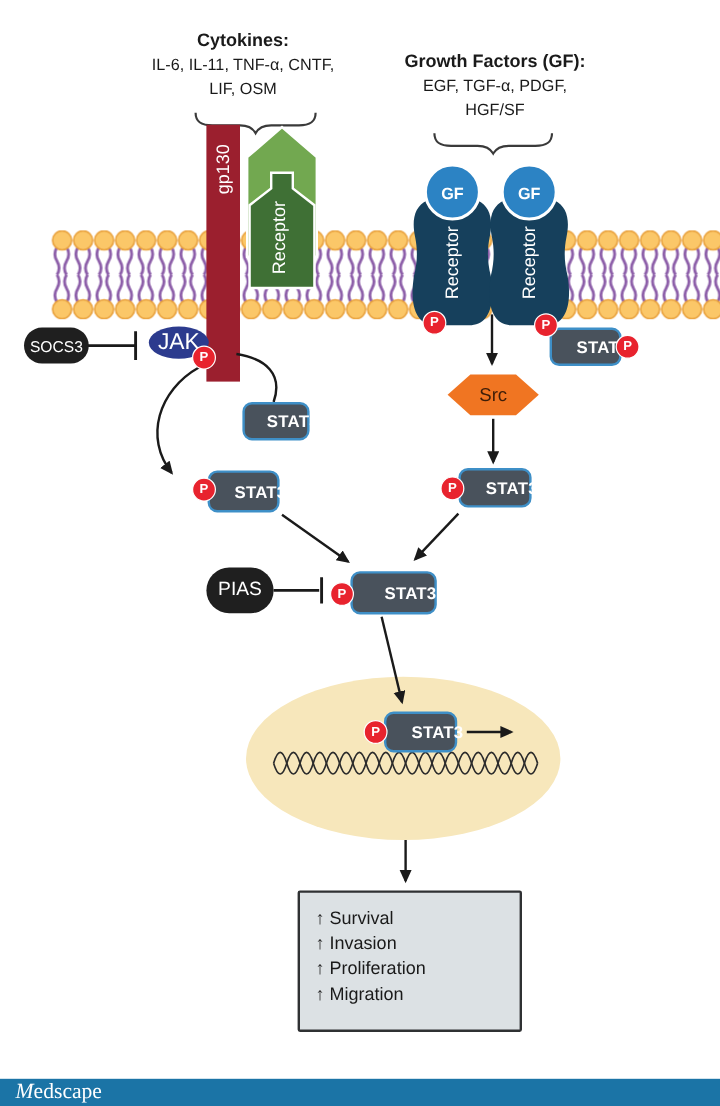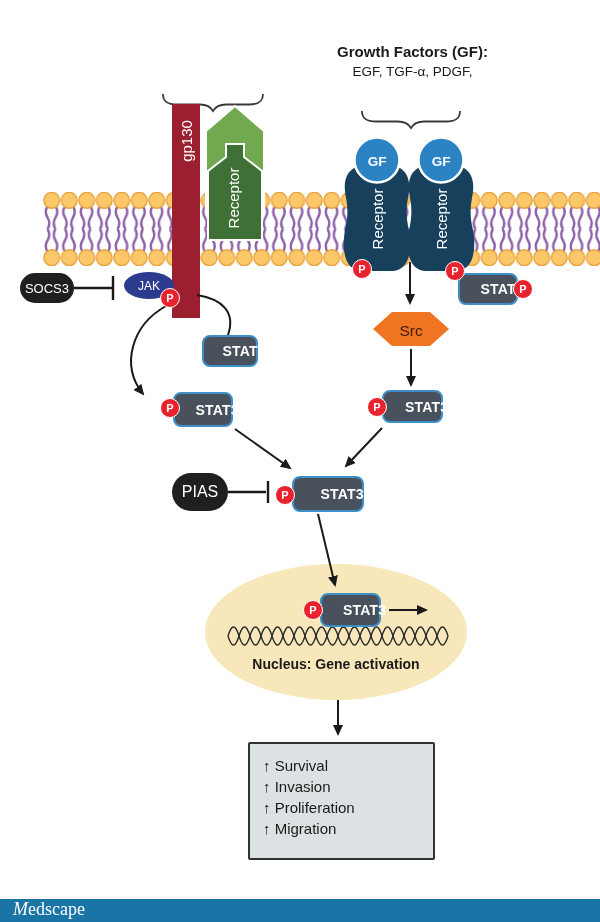--- a/index.html
+++ b/index.html
@@ -9,21 +9,21 @@
   svg text{font-family:"Liberation Sans",sans-serif;}
   .abs{position:absolute;z-index:2;}
   .hdr-block{text-align:center;color:#1a1a1a;}
   .hdr-title{font-size:15px;font-weight:bold;line-height:20px;}
   .hdr-line{font-size:13.5px;line-height:20px;}
   .stadium{background:#1f1f1f;color:#fff;border-radius:16px;
            display:flex;align-items:center;justify-content:center;
            font-size:13px;font-weight:500;}
   .jak{background:#2c3b8e;color:#fff;border-radius:50%;
        display:flex;align-items:center;justify-content:center;
-       font-size:12px;font-weight:500;}
+       font-size:19px;font-weight:500;}
   .stat3{background:#49525c;border:2px solid #3e8fc7;border-radius:8px;
          color:#fff;font-size:14px;font-weight:600;letter-spacing:.2px;
          display:flex;align-items:center;justify-content:center;box-sizing:border-box;padding-left:28px;}
   .pbadge{width:20px;height:20px;border-radius:50%;background:#e8232e;
           border:1.5px solid #fff;box-sizing:border-box;color:#fff;
           font-size:11px;font-weight:bold;display:flex;align-items:center;
           justify-content:center;z-index:3;}
   .nucleus-caption{font-size:14px;font-weight:bold;color:#1a1a1a;text-align:center;}
   .outcome-box{background:#dce1e4;border:2px solid #2f3133;border-radius:2px;
                box-sizing:border-box;color:#1a1a1a;font-size:15px;
@@ -99,23 +99,29 @@
     <line x1="382" y1="428" x2="346" y2="466" stroke="#1a1a1a" stroke-width="2" marker-end="url(#arr)"></line>
     <line x1="318" y1="514" x2="335" y2="585" stroke="#1a1a1a" stroke-width="2" marker-end="url(#arr)"></line>
     <line x1="389" y1="610" x2="426" y2="610" stroke="#1a1a1a" stroke-width="2" marker-end="url(#arr)"></line>
     <line x1="338" y1="700" x2="338" y2="734" stroke="#1a1a1a" stroke-width="2" marker-end="url(#arr)"></line>
     <path d="M166,306 C132,325 120,365 143,394" fill="none" stroke="#1a1a1a" stroke-width="2" marker-end="url(#arr)"></path>
     <path d="M228,335 C236,312 222,299 197,295" fill="none" stroke="#1a1a1a" stroke-width="2"></path>
     <path d="M73,288 L113,288 M113,276 L113,300" fill="none" stroke="#1a1a1a" stroke-width="2.4"></path>
     <path d="M228,492 L266,492 M268,481 L268,503" fill="none" stroke="#1a1a1a" stroke-width="2.4"></path>
   </svg>
 
+  <div class="abs hdr-block" style="left:105px;top:24px;width:195px;">
+    <div class="hdr-title">Cytokines:</div>
+    <div class="hdr-line">IL-6, IL-11, TNF-α, CNTF,</div>
+    <div class="hdr-line">LIF, OSM</div>
+  </div>
   <div class="abs hdr-block" style="left:325px;top:42px;width:175px;">
     <div class="hdr-title">Growth Factors (GF):</div>
     <div class="hdr-line">EGF, TGF-α, PDGF,</div>
+    <div class="hdr-line">HGF/SF</div>
   </div>
 
   <div class="abs stadium" style="left:20px;top:273px;width:54px;height:30px;">SOCS3</div>
   <div class="abs jak" style="left:124px;top:272px;width:50px;height:27px;">JAK</div>
   <div class="abs stadium" style="left:172px;top:473px;width:56px;height:38px;border-radius:19px;font-size:16px;">PIAS</div>
 
   <div class="abs stat3" style="left:202px;top:335px;width:56px;height:32px;">STAT3</div>
   <div class="abs stat3" style="left:458px;top:273px;width:60px;height:32px;">STAT3</div>
   <div class="abs stat3" style="left:173px;top:392px;width:60px;height:35px;">STAT3</div>
   <div class="abs stat3" style="left:382px;top:390px;width:61px;height:33px;">STAT3</div>
@@ -124,21 +130,20 @@
 
   <div class="abs pbadge" style="left:160px;top:288px;">P</div>
   <div class="abs pbadge" style="left:352px;top:259px;">P</div>
   <div class="abs pbadge" style="left:445px;top:261px;">P</div>
   <div class="abs pbadge" style="left:513px;top:279px;">P</div>
   <div class="abs pbadge" style="left:160px;top:398px;">P</div>
   <div class="abs pbadge" style="left:367px;top:397px;">P</div>
   <div class="abs pbadge" style="left:275px;top:485px;">P</div>
   <div class="abs pbadge" style="left:303px;top:600px;">P</div>
 
-  <div class="abs nucleus-caption" style="left:236px;top:656px;width:200px;">Nucleus: Gene activation</div>
 
   <div class="abs outcome-box" style="left:248px;top:742px;width:187px;height:118px;">
     <div>↑ Survival</div>
     <div>↑ Invasion</div>
     <div>↑ Proliferation</div>
     <div>↑ Migration</div>
   </div>
 
   <div class="abs footer-bar" style="left:0;top:899px;width:600px;height:23px;">
     <div class="brand"><span class="ital">M</span><span>edscape</span></div>

